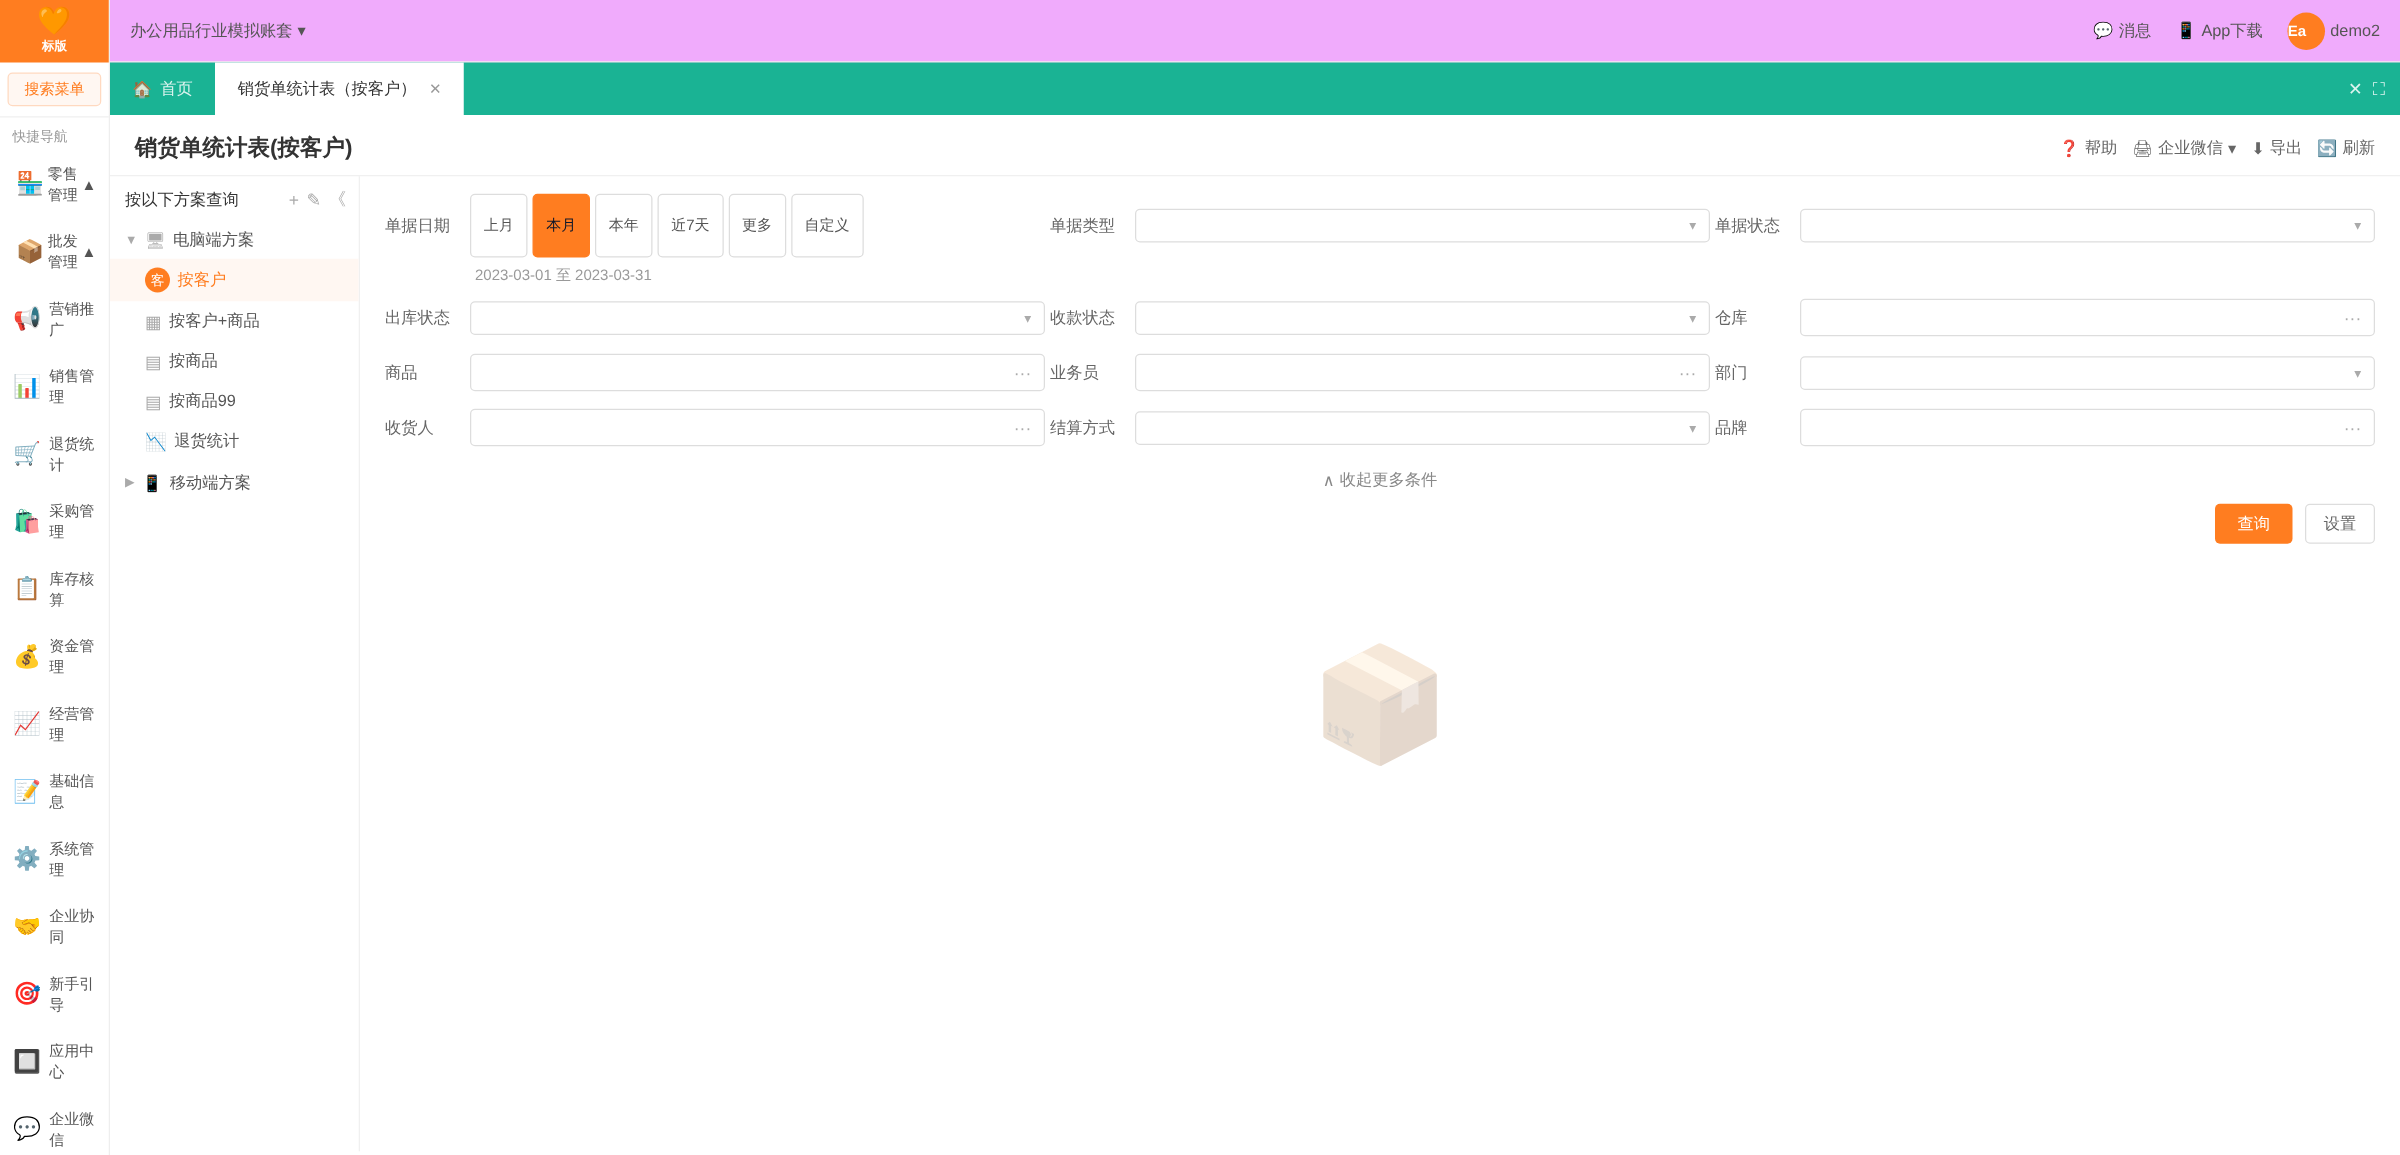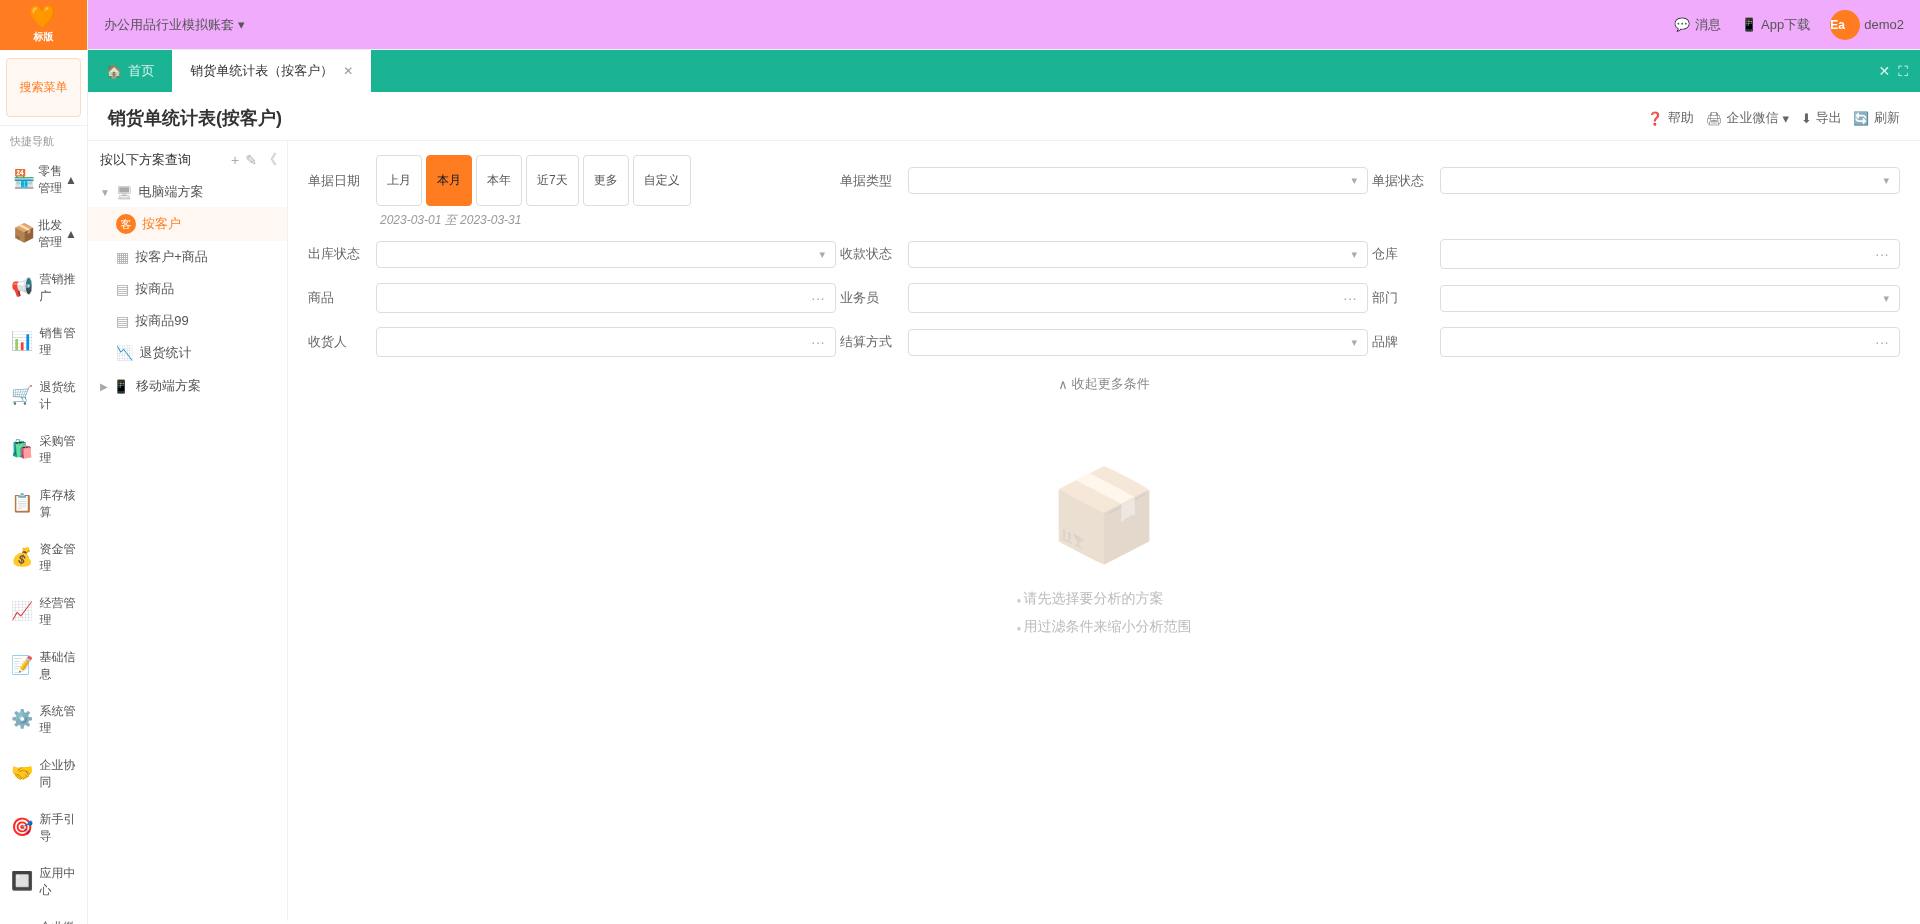--- a/index.html
+++ b/index.html
@@ -37,21 +37,21 @@
     .sidebar-search {
       padding: 8px 6px;
       border-bottom: 1px solid #f0f0f0;
     }
     .sidebar-search-btn {
       width: 100%;
       background: #fff7f2;
       border: 1px solid #ffd9c0;
       color: #ff7d20;
       border-radius: 4px;
-      padding: 20px 0;
+      padding: 4px 0;
       font-size: 12px;
       cursor: pointer;
       text-align: center;
     }
     .sidebar-nav-label {
       padding: 8px 6px 4px 10px;
       font-size: 11px;
       color: #999;
     }
     .sidebar-item {
@@ -638,21 +638,21 @@
             <div class="filter-control">
               <div class="filter-select">
                 <span></span>
                 <span class="select-arrow">▾</span>
               </div>
             </div>
           </div>
         </div>
 
         <div style="margin-bottom:10px;margin-left:72px;margin-top:-8px;">
-          <span style="color:#999;font-size:12px;font-style:italic;">2023-03-01 至 2023-03-31</span>
+          <span style="color:#999;font-size:12px;">2023-03-01 至 2023-03-31</span>
         </div>
 
         <div class="filter-grid">
           <div class="filter-cell">
             <span class="filter-label">出库状态</span>
             <div class="filter-control">
               <div class="filter-select">
                 <span></span>
                 <span class="select-arrow">▾</span>
               </div>
@@ -736,24 +736,24 @@
               </div>
             </div>
           </div>
         </div>
 
         <div class="collapse-bar">
           <span>∧</span>
           <span>收起更多条件</span>
         </div>
 
+        <div class="action-row">
+          <button class="btn-primary">查询</button>
+          <button class="btn-default">设置</button>
+        </div>
 
         <div class="empty-state">
           <div style="font-size:90px;opacity:0.25;margin-bottom:16px;">📦</div>
-          <ul class="empty-tips">
-            <li>请先选择要分析的方案</li>
-            <li>用过滤条件来缩小分析范围</li>
-          </ul>
         </div>
       </div>
     </div>
   </div>
 </div>
 
 </body></html>

